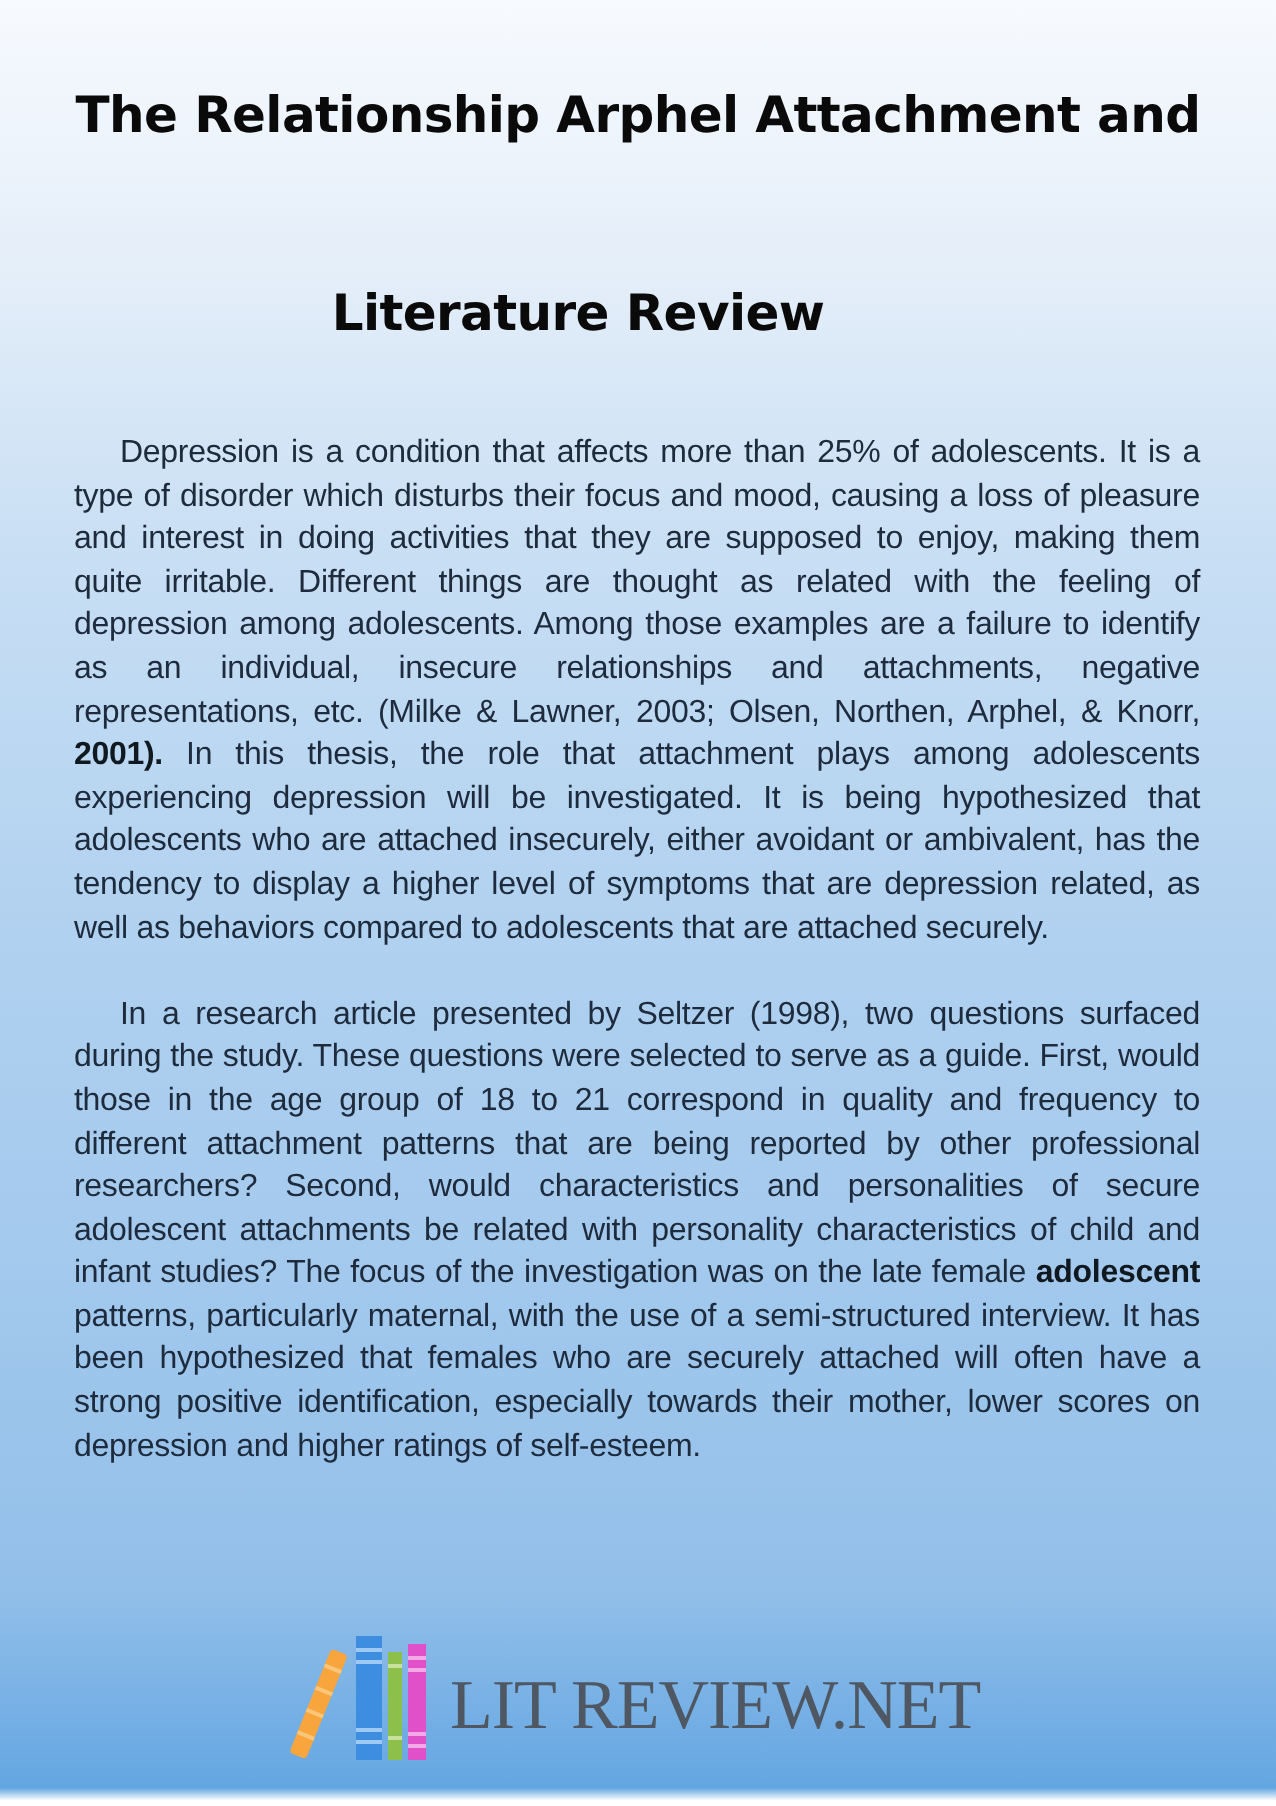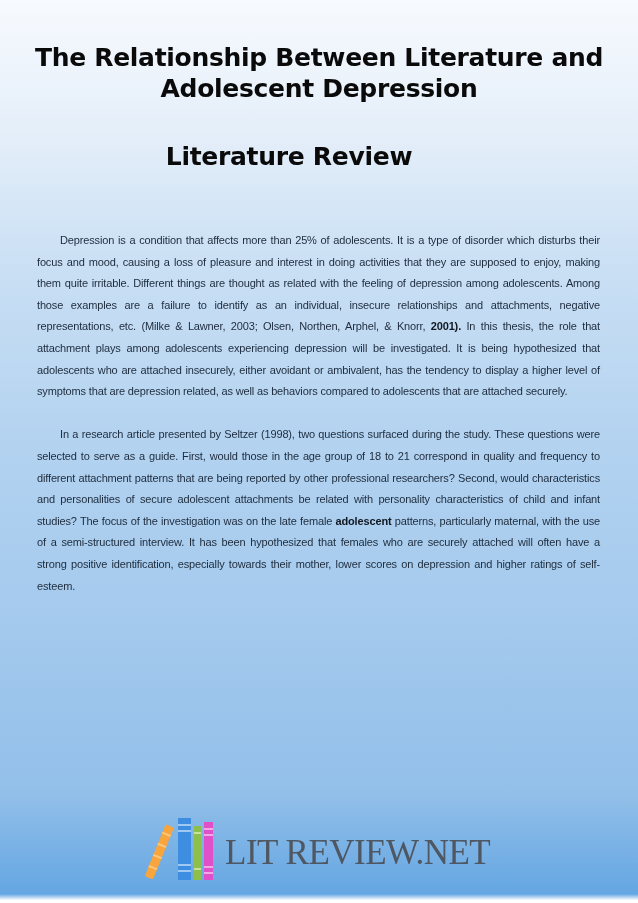--- a/index.html
+++ b/index.html
@@ -12,40 +12,39 @@
     position: absolute; left: 0; width: 638px; top: 42px;
     text-align: center; font-family: "DejaVu Sans", sans-serif; font-weight: bold;
     font-size: 25px; line-height: 31px; color: #0a0a0a; letter-spacing: -0.3px;
   }
   .subtitle {
     position: absolute; left: 0; width: 578px; top: 141px;
     text-align: center; font-family: "DejaVu Sans", sans-serif; font-weight: bold;
     font-size: 25px; line-height: 31px; color: #0a0a0a; letter-spacing: -0.3px;
   }
   .body {
-    position: absolute; left: 37px; width: 563px; top: 230px;
-    color: #1d2b3c; font-size: 11px; line-height: 21.6px;
+    position: absolute; left: 37px; width: 563px; top: 216px;
+    color: #1d2b3c; font-size: 16px; line-height: 21.6px;
     text-align: justify; letter-spacing: -0.15px;
   }
   .body p { margin: 0 0 21.6px 0; text-indent: 23px; }
   .body b { font-weight: bold; color: #101820; }
   .logo { position: absolute; left: 145px; top: 818px; width: 360px; height: 64px; }
   .logo svg { position: absolute; left: 0; top: 0; }
   .logo-text {
     position: absolute; left: 80px; top: 17px;
     font-family: "Liberation Serif", serif; font-size: 35px; line-height: 36px;
     color: #4e5762; letter-spacing: -0.5px; white-space: nowrap;
   }
 </style>
 </head>
 <body>
 
 <div class="title">
-  <div>The Relationship Between Literature and</div>
-  <div>Adolescent Depression</div>
+  <div>The Relationship Arphel Attachment and</div>
 </div>
 
 <div class="subtitle">Literature Review</div>
 
 <div class="body">
   <p><span>Depression is a condition that affects more than 25% of adolescents. It is a type of disorder which disturbs their focus and mood, causing a loss of pleasure and interest in doing activities that they are supposed to enjoy, making them quite irritable. Different things are thought as related with the feeling of depression among adolescents. Among those examples are a failure to identify as an individual, insecure relationships and attachments, negative representations, etc. (Milke &amp; Lawner, 2003; Olsen, Northen, Arphel, &amp; Knorr, </span><b>2001).</b><span> In this thesis, the role that attachment plays among adolescents experiencing depression will be investigated. It is being hypothesized that adolescents who are attached insecurely, either avoidant or ambivalent, has the tendency to display a higher level of symptoms that are depression related, as well as behaviors compared to adolescents that are attached securely.</span></p>
   <p><span>In a research article presented by Seltzer (1998), two questions surfaced during the study. These questions were selected to serve as a guide. First, would those in the age group of 18 to 21 correspond in quality and frequency to different attachment patterns that are being reported by other professional researchers? Second, would characteristics and personalities of secure adolescent attachments be related with personality characteristics of child and infant studies? The focus of the investigation was on the late female </span><b>adolescent</b><span> patterns, particularly maternal, with the use of a semi-structured interview. It has been hypothesized that females who are securely attached will often have a strong positive identification, especially towards their mother, lower scores on depression and higher ratings of self-esteem.</span></p>
 </div>
 
 <div class="logo">

